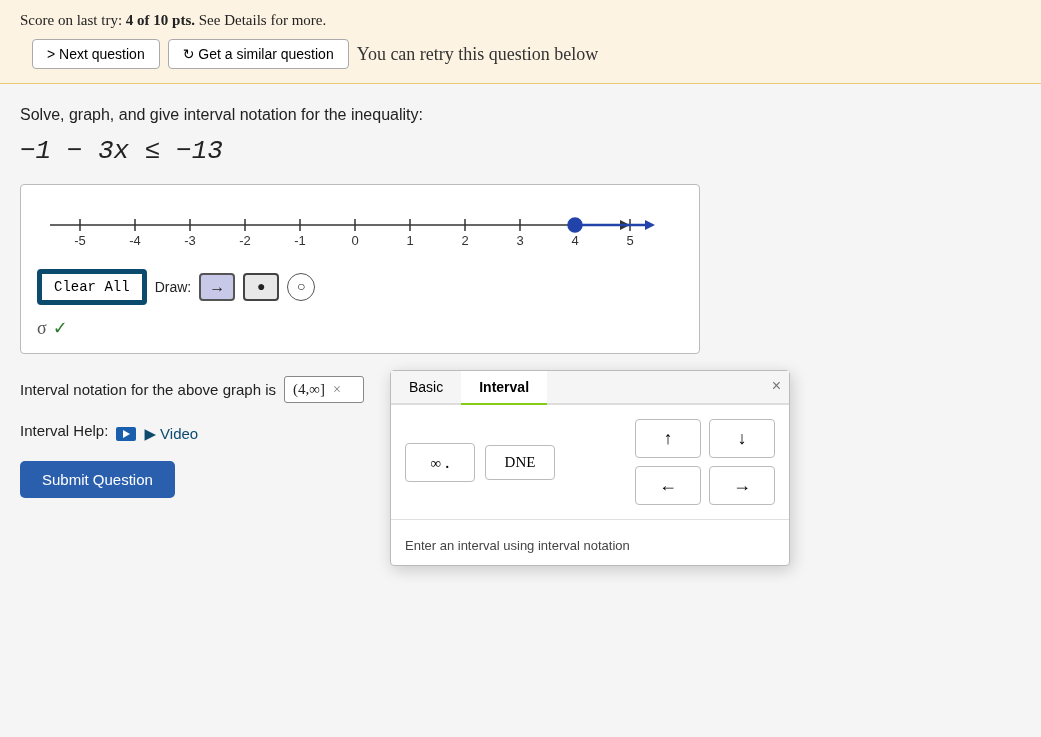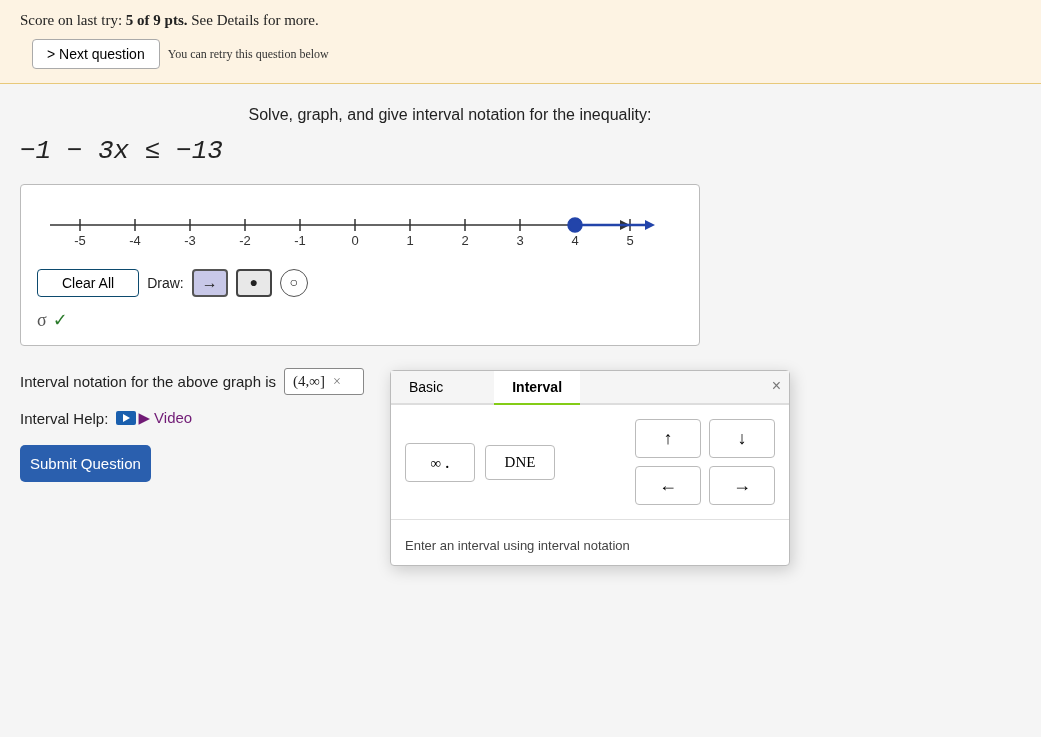--- a/index.html
+++ b/index.html
@@ -44,34 +44,33 @@
       border: 1px solid #aaa;
       border-radius: 4px;
       padding: 6px 14px;
       font-size: 14px;
       cursor: pointer;
       display: flex;
       align-items: center;
       gap: 5px;
     }
     .retry-text {
-      font-size: 12px;
+      font-size: 18px;
       color: #333;
     }
 
     .main-content {
       padding: 22px 20px 20px 20px;
       max-width: 900px;
     }
 
     .problem-instruction {
       font-size: 16px;
       margin-bottom: 12px;
       font-family: Arial, sans-serif;
-      text-align: center;
     }
 
     .inequality {
       font-size: 26px;
       font-family: Liberation Mono, monospace;
       margin-bottom: 18px;
       font-style: italic;
     }
 
     .graph-area {
@@ -96,25 +95,25 @@
 
     .draw-controls {
       display: flex;
       align-items: center;
       gap: 8px;
       margin-bottom: 12px;
     }
 
     .btn-clear-all {
       background: #fff;
-      border: 1px solid #0c4a6e;
-      border-radius: 4px;
-      padding: 5px 24px;
-      font-size: 14px;
-      font-family: Liberation Sans, sans-serif;
+      border: 5px solid #0c4a6e;
+      border-radius: 4px;
+      padding: 5px 12px;
+      font-size: 14px;
+      font-family: Liberation Mono, monospace;
       cursor: pointer;
     }
 
     .draw-label {
       font-size: 14px;
       font-family: Arial, sans-serif;
     }
 
     .draw-tool {
       display: inline-flex;
@@ -187,42 +186,43 @@
 
     .help-row {
       display: flex;
       align-items: center;
       gap: 8px;
       font-size: 15px;
       font-family: Arial, sans-serif;
       margin-bottom: 18px;
     }
     .video-link {
-      color: #701a75;
+      color: #0c4a6e;
       text-decoration: none;
       display: flex;
       align-items: center;
-      gap: 2px;
+      gap: 8px;
+      margin-top: 8px;
     }
     .video-icon {
       width: 20px;
       height: 14px;
       background: #1a5fae;
       border-radius: 2px;
       display: inline-flex;
       align-items: center;
       justify-content: center;
     }
 
     .btn-submit {
       background: #2a5fae;
       color: #fff;
       border: none;
       border-radius: 5px;
-      padding: 10px 10px;
+      padding: 10px 22px;
       font-size: 15px;
       font-family: Arial, sans-serif;
       cursor: pointer;
     }
 
     
     .popup-panel {
       position: fixed;
       top: 370px;
       left: 390px;
@@ -234,21 +234,20 @@
       z-index: 100;
       padding-bottom: 12px;
     }
 
     .popup-tabs {
       display: flex;
       border-bottom: 2px solid #ddd;
       padding: 0 0 0 0;
       background: #f5f5f5;
       position: relative;
-      gap: 33px;
     }
 
     .popup-tab {
       padding: 8px 18px;
       font-size: 14px;
       font-family: Arial, sans-serif;
       cursor: pointer;
       border: none;
       background: none;
       border-bottom: 2px solid transparent;
@@ -317,24 +316,25 @@
       border-top: 1px solid #e0e0e0;
       padding: 18px 14px 0 14px;
       margin-top: 4px;
     }
   </style>
 </head>
 <body>
 
 <div class="top-banner">
   <div class="score-line">
-    <span>Score on last try: </span><strong>5 of 9 pts.</strong><span> See Details for more.</span>
+    <span>Score on last try: </span><strong>4 of 10 pts.</strong><span> See Details for more.</span>
   </div>
   <div class="btn-row">
     <button class="btn-next">&gt; Next question</button>
+    <button class="btn-similar">↻ Get a similar question</button>
     <span class="retry-text">You can retry this question below</span>
   </div>
 </div>
 
 <div class="main-content">
 
   <div class="problem-instruction">Solve, graph, and give interval notation for the inequality:</div>
   <div class="inequality">−1 − 3x ≤ −13</div>
 
   

